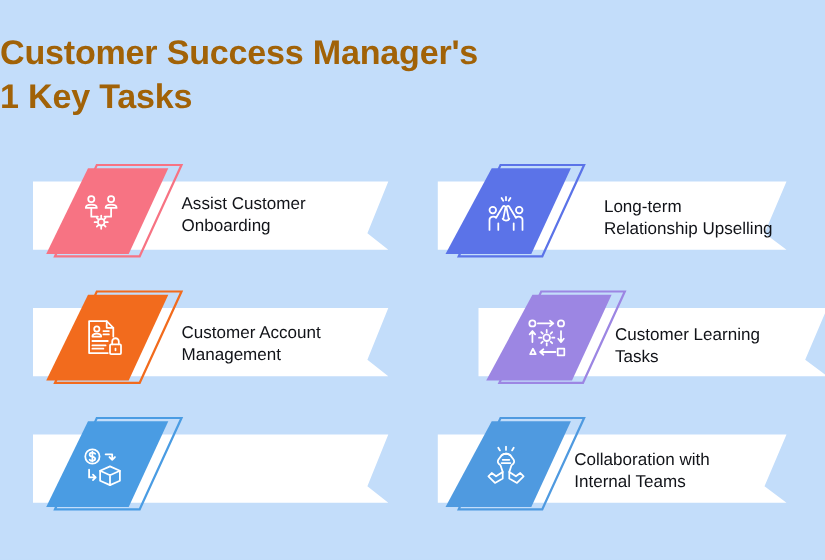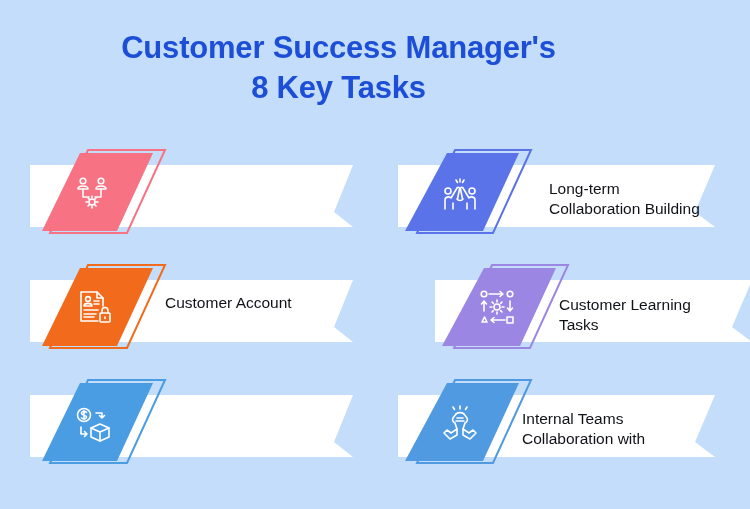--- a/index.html
+++ b/index.html
@@ -4,21 +4,21 @@
   <style>
     html, body { margin: 0; padding: 0; }
     body {
       width: 750px; height: 509px; overflow: hidden;
       background: #C3DDFA;
       font-family: "Liberation Sans", "DejaVu Sans", sans-serif;
       position: relative;
     }
     .title {
       position: absolute; left: 0; top: 28px; width: 677px;
-      text-align: center; color: #1d4ed8;
+      text-align: left; color: #a16207;
       font-family: "Liberation Sans", "DejaVu Sans", sans-serif;
       font-weight: 700; font-size: 31px; line-height: 40px;
       letter-spacing: -0.2px;
     }
     .title .line { display: block; }
     .card {
       position: absolute; width: 330px; height: 90px;
     }
     .card svg.bg { position: absolute; left: 0; top: 0; overflow: visible; }
     .card .icon {
@@ -29,58 +29,62 @@
       font-size: 15.5px; line-height: 19.5px;
       font-family: "Liberation Sans", "DejaVu Sans", sans-serif;
     }
     .card .label span { display: block; white-space: nowrap; }
   </style>
 </head>
 <body>
 
 <div class="title">
   <span class="line">Customer Success Manager's</span>
-  <span class="line">8 Key Tasks</span>
+  <span class="line">1 Key Tasks</span>
 </div>
 
 <div class="card" style="left:30px; top:150px;">
   <svg class="bg" width="330" height="90">
     <polygon points="0,15 323,15 304,62 323,77 0,77" fill="#FFFFFF"></polygon>
     <polygon points="58,0 135,0 97,83 20,83" fill="none" stroke="#F77383" stroke-width="2"></polygon>
     <polygon points="50,3 123,3 87,81 12,81" fill="#F77383"></polygon>
   </svg>
   <svg class="icon" style="left:45px; top:26px;" viewBox="0 0 36 36" fill="none" stroke="#FFFFFF" stroke-width="1.6" stroke-linecap="round" stroke-linejoin="round">
     <circle cx="8" cy="5" r="2.8"></circle>
       <path d="M3 13 c0-4 10-4 10 0 z"></path>
     <circle cx="26" cy="5" r="2.8"></circle>
       <path d="M21 13 c0-4 10-4 10 0 z"></path>
     <path d="M8 13 v8 h6"></path>
       <path d="M26 13 v8 h-6"></path>
     <circle cx="17" cy="26" r="3"></circle>
     <path d="M17 20 v2 M17 30 v2 M11 26 h2 M21 26 h2 M13 22 l1.4 1.4 M19.6 28.6 l1.4 1.4 M21 22 l-1.4 1.4 M13 30 l1.4 -1.4"></path>
   </svg>
+  <div class="label" style="left:135px; top:26px;">
+    <span>Assist Customer</span>
+    <span>Onboarding</span>
+  </div>
 </div>
 
 <div class="card" style="left:398px; top:150px;">
   <svg class="bg" width="330" height="90">
     <polygon points="0,15 317,15 297,62 317,77 0,77" fill="#FFFFFF"></polygon>
     <polygon points="57,0 133,0 95,83 19,83" fill="none" stroke="#5B73E8" stroke-width="2"></polygon>
     <polygon points="49,3 121,3 85,81 7,81" fill="#5B73E8"></polygon>
   </svg>
   <svg class="icon" style="left:44px; top:27px;" viewBox="0 0 36 36" fill="none" stroke="#FFFFFF" stroke-width="1.6" stroke-linecap="round" stroke-linejoin="round">
     <path d="M14 3 l1.5 2.5 M18 2 v3 M22 3 l-1.5 2.5"></path>
     <circle cx="6" cy="14" r="3"></circle>
       <circle cx="30" cy="14" r="3"></circle>
     <path d="M3 32 v-9 c0-3 4-4 6-2 l6-10 c1-1.5 3-0.5 2.5 1 l-2 10 M11 32 v-6"></path>
     <path d="M33 32 v-9 c0-3 -4-4 -6-2 l-6-10 c-1-1.5 -3-0.5 -2.5 1 l2 10 M25 32 v-6"></path>
     <path d="M15 22 c1 2 5 2 6 0"></path>
   </svg>
   <div class="label" style="left:124px; top:29px;margin-left:27px;">
     <span>Long-term</span>
-    <span>Collaboration Building</span>
+    <span>Relationship Upselling</span>
   </div>
 </div>
 
 <div class="card" style="left:30px; top:265px;padding-left:18px;">
   <svg class="bg" width="330" height="90">
     <polygon points="0,15 323,15 304,62 323,77 0,77" fill="#FFFFFF"></polygon>
     <polygon points="58,0 135,0 97,83 20,83" fill="none" stroke="#F26B1D" stroke-width="2"></polygon>
     <polygon points="50,3 123,3 87,81 12,81" fill="#F26B1D"></polygon>
   </svg>
   <svg class="icon" style="left:48px; top:24px;" viewBox="0 0 36 36" fill="none" stroke="#FFFFFF" stroke-width="1.6" stroke-linecap="round" stroke-linejoin="round">
@@ -88,20 +92,21 @@
       <path d="M19 3 V9 H25"></path>
     <circle cx="10" cy="10" r="2.4"></circle>
       <path d="M6 17 c0-3.5 8-3.5 8 0 z"></path>
     <path d="M16 12 h5 M16 15 h5 M6 21 h14 M6 25 h12 M6 28 h10"></path>
     <rect x="22" y="24" width="10" height="9" rx="1"></rect>
     <path d="M24 24 v-2.5 a3 3 0 0 1 6 0 V24"></path>
       <path d="M27 28 v1.5"></path>
   </svg>
   <div class="label" style="left:135px; top:28px;">
     <span>Customer Account</span>
+    <span>Management</span>
   </div>
 </div>
 
 <div class="card" style="left:403px; top:265px;margin-left:32px;">
   <svg class="bg" width="330" height="90">
     <polygon points="0,15 317,15 297,62 317,77 0,77" fill="#FFFFFF"></polygon>
     <polygon points="57,0 133,0 95,83 19,83" fill="none" stroke="#9C86E3" stroke-width="2"></polygon>
     <polygon points="49,3 121,3 85,81 7,81" fill="#9C86E3"></polygon>
   </svg>
   <svg class="icon" style="left:44px; top:24px;" viewBox="0 0 36 36" fill="none" stroke="#FFFFFF" stroke-width="1.6" stroke-linecap="round" stroke-linejoin="round">
@@ -146,16 +151,16 @@
   </svg>
   <svg class="icon" style="left:44px; top:25px;" viewBox="0 0 36 36" fill="none" stroke="#FFFFFF" stroke-width="1.6" stroke-linecap="round" stroke-linejoin="round">
     <path d="M11 2 l1.5 2.5 M18 1 v3 M25 2 l-1.5 2.5"></path>
     <path d="M14 9 c2-2 6-2 8 0 l3 4 c1 2 0 4 -2 5 l-2 6"></path>
     <path d="M22 9 c-2-2 -6-2 -8 0 l-3 4 c-1 2 0 4 2 5 l2 6"></path>
     <path d="M15 13 l6 0 M14 16 l8 0"></path>
     <path d="M15 24 l-6 4 l-4 -3 l-3 3 l6 6 l7 -4 z"></path>
     <path d="M21 24 l6 4 l4 -3 l3 3 l-6 6 l-7 -4 z"></path>
   </svg>
   <div class="label" style="left:124px; top:29px;">
+    <span>Collaboration with</span>
     <span>Internal Teams</span>
-    <span>Collaboration with</span>
   </div>
 </div>
 
 </body></html>

